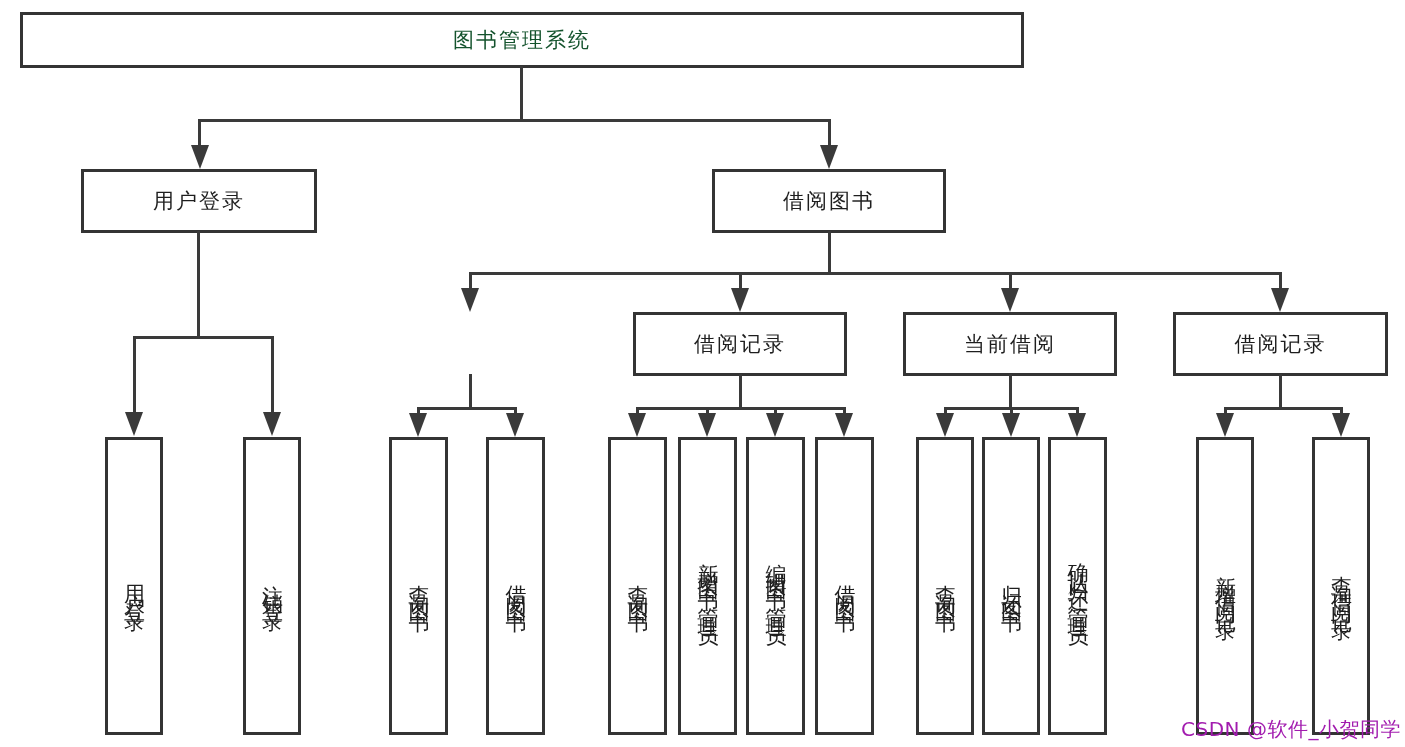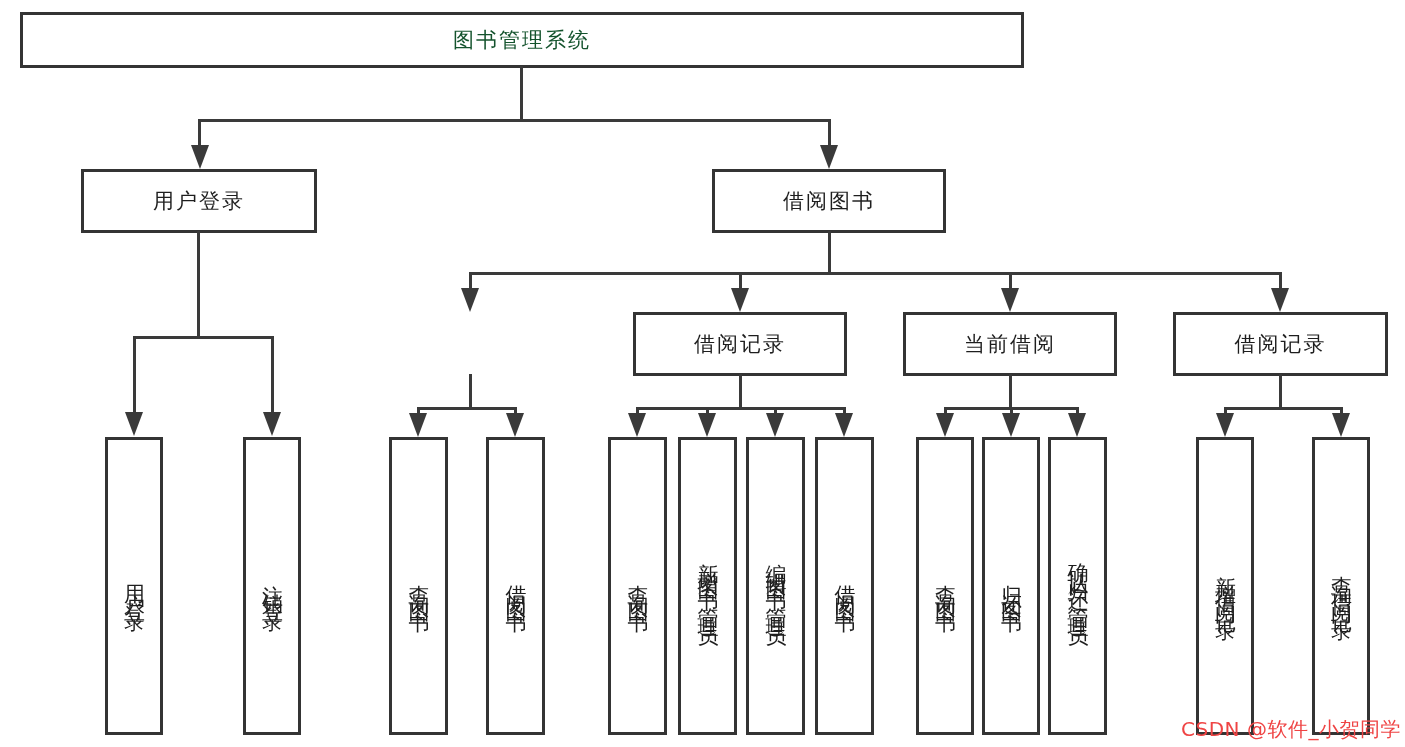--- a/index.html
+++ b/index.html
@@ -16,21 +16,21 @@
   .vbox{position:absolute;box-sizing:border-box;top:437px;height:298px;background:#fff;
         border:3px solid #343434;display:flex;align-items:center;justify-content:center;}
   .vbox span{writing-mode:vertical-rl;text-orientation:mixed;font-size:21px;
         letter-spacing:9px;line-height:1;color:#1e1e1e;white-space:nowrap;}
   
   .vl{position:absolute;width:3px;background:#3a3a3a;}
   .hl{position:absolute;height:3px;background:#3a3a3a;}
   .ar{position:absolute;width:0;height:0;border-left:9px solid transparent;
       border-right:9px solid transparent;border-top:24px solid #3a3a3a;}
   
-  .wm{position:absolute;left:1181px;top:716px;font-size:20px;color:#ef4444;
+  .wm{position:absolute;left:1181px;top:716px;font-size:20px;color:#a21caf;
       letter-spacing:0.5px;white-space:nowrap;}
 </style>
 </head>
 <body>
 
 <div class="stage">
 
   <div class="rootbox" style="left:20px;top:12px;width:1004px;height:56px">
     <span>图书管理系统</span>
   </div>

